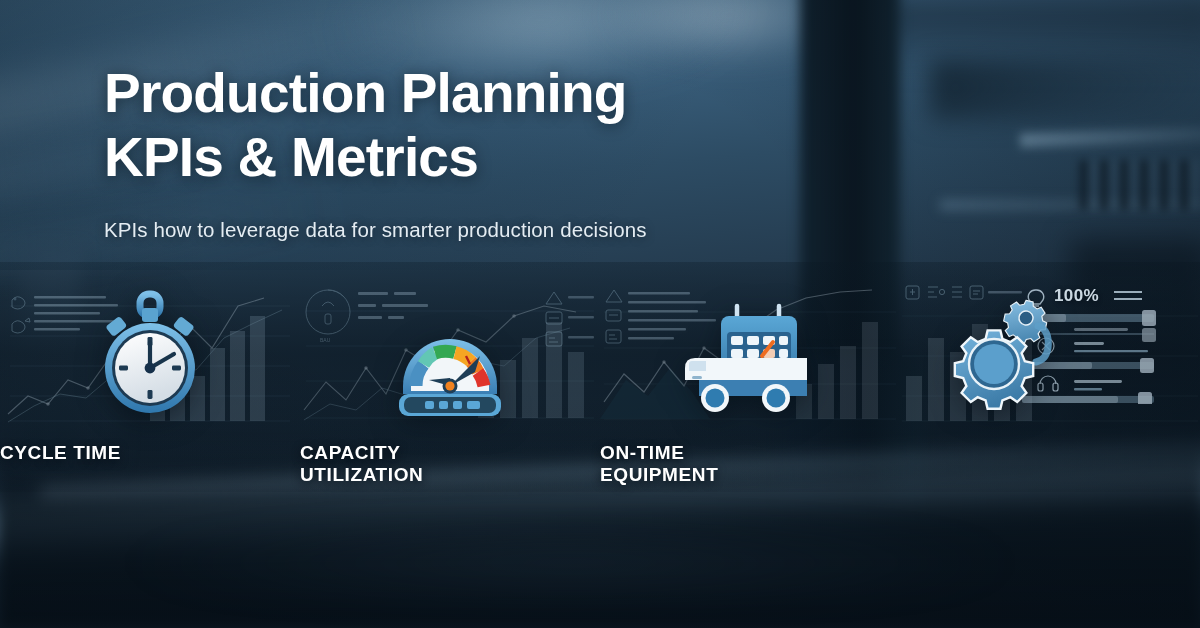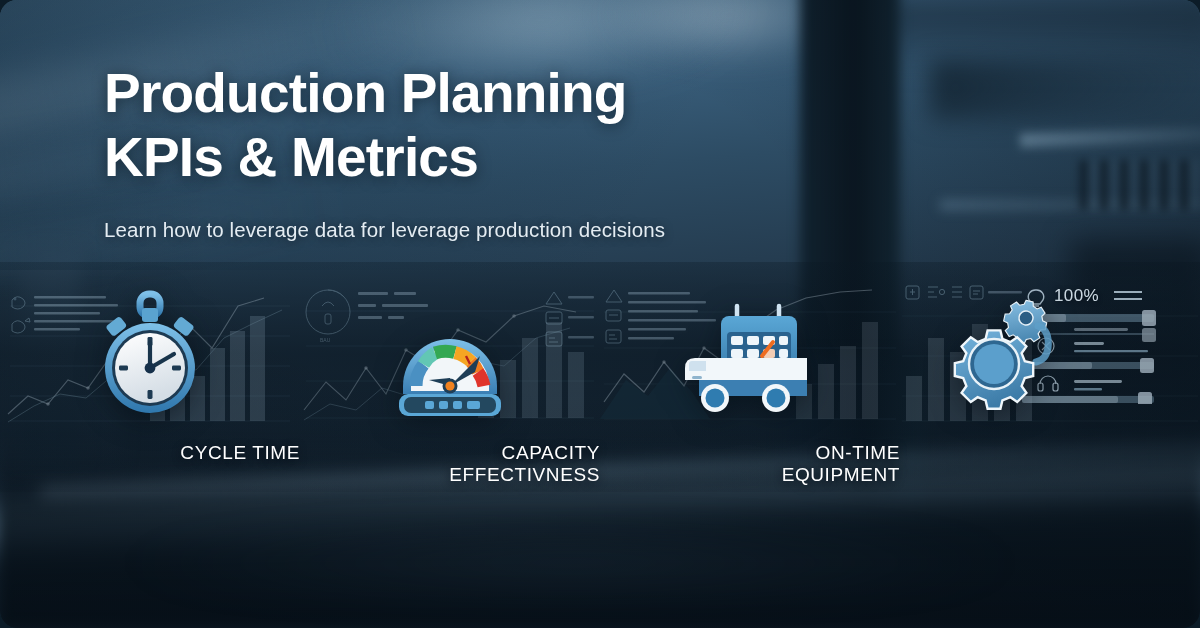--- a/index.html
+++ b/index.html
@@ -9,21 +9,20 @@
   body {
     font-family: "Liberation Sans", sans-serif;
   }
 
   .banner {
     position: relative;
     width: 1200px;
     height: 628px;
     overflow: hidden;
     background: #16303f;
-    border-radius: 17px;
   }
 
   
   .bg-root { position: absolute; inset: 0; overflow: hidden; }
 
   .bg-base {
     position: absolute; inset: 0;
     background:
       linear-gradient(175deg, #4a7290 0%, #3c6280 14%, #2d4c64 30%, #23394c 48%, #1b2d3d 64%, #142431 80%, #0e1b26 100%);
   }
@@ -200,23 +199,23 @@
     left: 50%;
     top: 14px;
     transform: translateX(-50%);
     width: 130px; height: 130px;
     filter: drop-shadow(0 6px 14px rgba(3,12,20,.55));
   }
   .kpi-icon svg { display: block; width: 100%; height: 100%; }
   .kpi-label {
     position: absolute;
     left: 0; right: 0; top: 166px;
-    text-align: right;
+    text-align: left;
     font-size: 19px;
-    font-weight: 400;
+    font-weight: 700;
     letter-spacing: .6px;
     line-height: 1.16;
     color: #ffffff;
     text-shadow: 0 2px 9px rgba(3,12,20,.85);
     white-space: pre-line;
   }
 
   
   .deco-charts { position: absolute; inset: 0; opacity: .55; }
   .deco-charts svg { display: block; width: 100%; height: 100%; }
@@ -230,21 +229,21 @@
     position: absolute;
     left: 118px; top: 8px;
     width: 168px; height: 120px;
     opacity: .92;
   }
   .oee-readout svg { display: block; }
   .oee-pct {
     position: absolute;
     left: 36px; top: 2px;
     font-size: 17px;
-    font-weight: 400;
+    font-weight: 700;
     color: #dce9f2;
     letter-spacing: .4px;
     text-shadow: 0 1px 5px rgba(3,12,20,.8);
   }
 </style>
 </head>
 <body>
 
 <div class="banner">
 
@@ -271,21 +270,21 @@
     <div class="bg-floor"></div>
     <div class="bg-floor-gloss"></div>
     <div class="bg-strip-shade"></div>
     <div class="bg-title-shade"></div>
     <div class="bg-vignette"></div>
   </div>
 
   <div class="headings">
     <h1 class="title">Production Planning
 KPIs &amp; Metrics</h1>
-    <p class="subtitle">Learn how to leverage data for leverage production decisions</p>
+    <p class="subtitle">KPIs how to leverage data for smarter production decisions</p>
   </div>
 
   <div class="kpi-strip">
 
     <div class="kpi-panel">
       <div class="kpi-art">
 
         <div class="deco-charts">
           <svg viewBox="0 0 300 160" preserveAspectRatio="none">
             <g stroke="#8fbcd8" stroke-width=".6" opacity=".22">
@@ -471,21 +470,21 @@
             <g fill="#5aa7d6">
               <rect x="40" y="111" width="9" height="8" rx="2"></rect>
               <rect x="54" y="111" width="9" height="8" rx="2"></rect>
               <rect x="68" y="111" width="9" height="8" rx="2"></rect>
               <rect x="82" y="111" width="13" height="8" rx="2"></rect>
             </g>
           </svg>
         </div>
       </div>
       <div class="kpi-label">CAPACITY
-EFFECTIVNESS</div>
+UTILIZATION</div>
     </div>
 
     <div class="kpi-panel">
       <div class="kpi-art">
 
         <div class="deco-charts">
           <svg viewBox="0 0 300 160" preserveAspectRatio="none">
             <g stroke="#8fbcd8" stroke-width=".6" opacity=".18">
               <line x1="4" y1="36" x2="296" y2="36"></line>
               <line x1="4" y1="72" x2="296" y2="72"></line>

